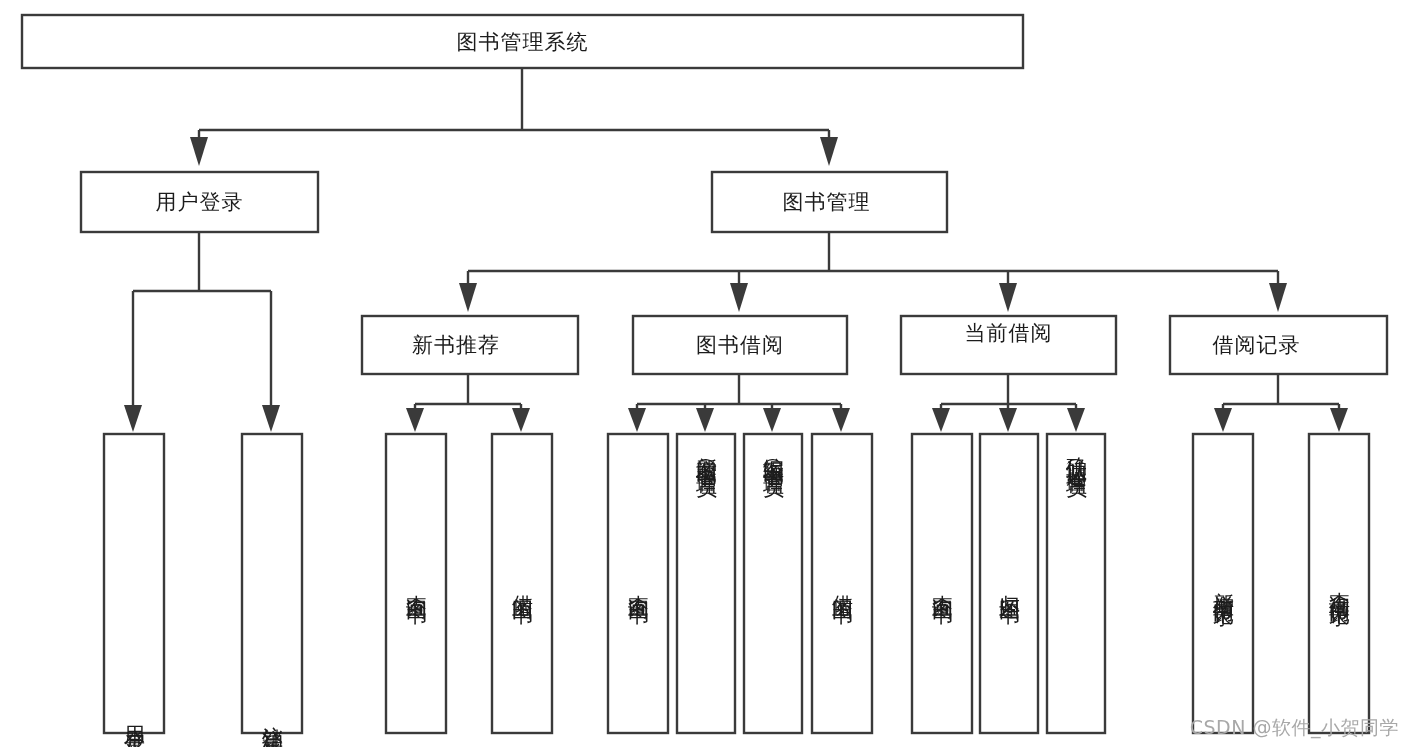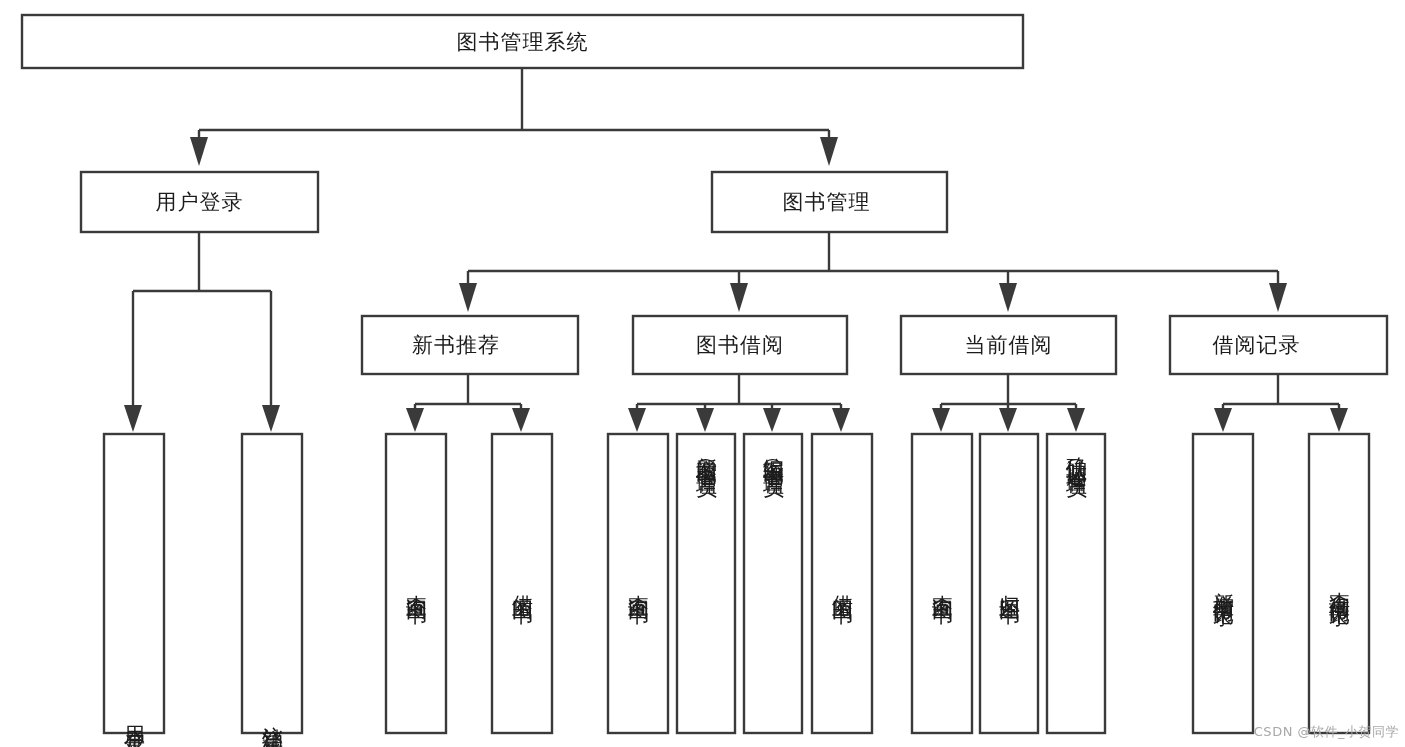--- a/index.html
+++ b/index.html
@@ -67,21 +67,21 @@
     line-height: 1;
   }
   .vpos-center { align-items: center; }
   .vpos-bottom { align-items: flex-end; padding-bottom: 12px; box-sizing: border-box; }
   .vpos-top    { align-items: flex-start; padding-top: 6px; box-sizing: border-box; }
 
   .watermark {
     position: absolute;
     right: 6px;
     bottom: 6px;
-    font-size: 13px;
+    font-size: 19px;
     color: #a8a8a8;
     letter-spacing: 0.5px;
     white-space: nowrap;
     pointer-events: none;
   }
 </style>
 </head>
 <body>
 
 <div id="diagram-root">
@@ -177,21 +177,21 @@
     <rect class="node-box" x="1309" y="434" width="60" height="299"></rect>
   </svg>
 
   <div class="node-label-h" style="left:22px; top:15px; width:1001px; height:53px;">图书管理系统</div>
 
   <div class="node-label-h" style="left:81px; top:172px; width:237px; height:60px;">用户登录</div>
   <div class="node-label-h" style="left:684px; top:172px; width:199px; height:60px;margin-left:43px;">图书管理</div>
 
   <div class="node-label-h" style="left:348px; top:316px; width:216px; height:58px;">新书推荐</div>
   <div class="node-label-h" style="left:633px; top:316px; width:214px; height:58px;">图书借阅</div>
-  <div class="node-label-h" style="left:901px; top:316px; width:215px; height:58px;text-align:right;">当前借阅</div>
+  <div class="node-label-h" style="left:901px; top:304px; width:215px; height:58px;text-align:right;">当前借阅</div>
   <div class="node-label-h" style="left:1170px; top:316px; width:173px; height:58px;">借阅记录</div>
 
   <div class="node-label-v vpos-bottom" style="left:104px; top:434px; width:60px; height:299px;">
     <span>用户登录</span>
   </div>
   <div class="node-label-v vpos-bottom" style="left:242px; top:434px; width:60px; height:299px;">
     <span>注销登录</span>
   </div>
 
   <div class="node-label-v vpos-center" style="left:386px; top:434px; width:60px; height:299px;">

